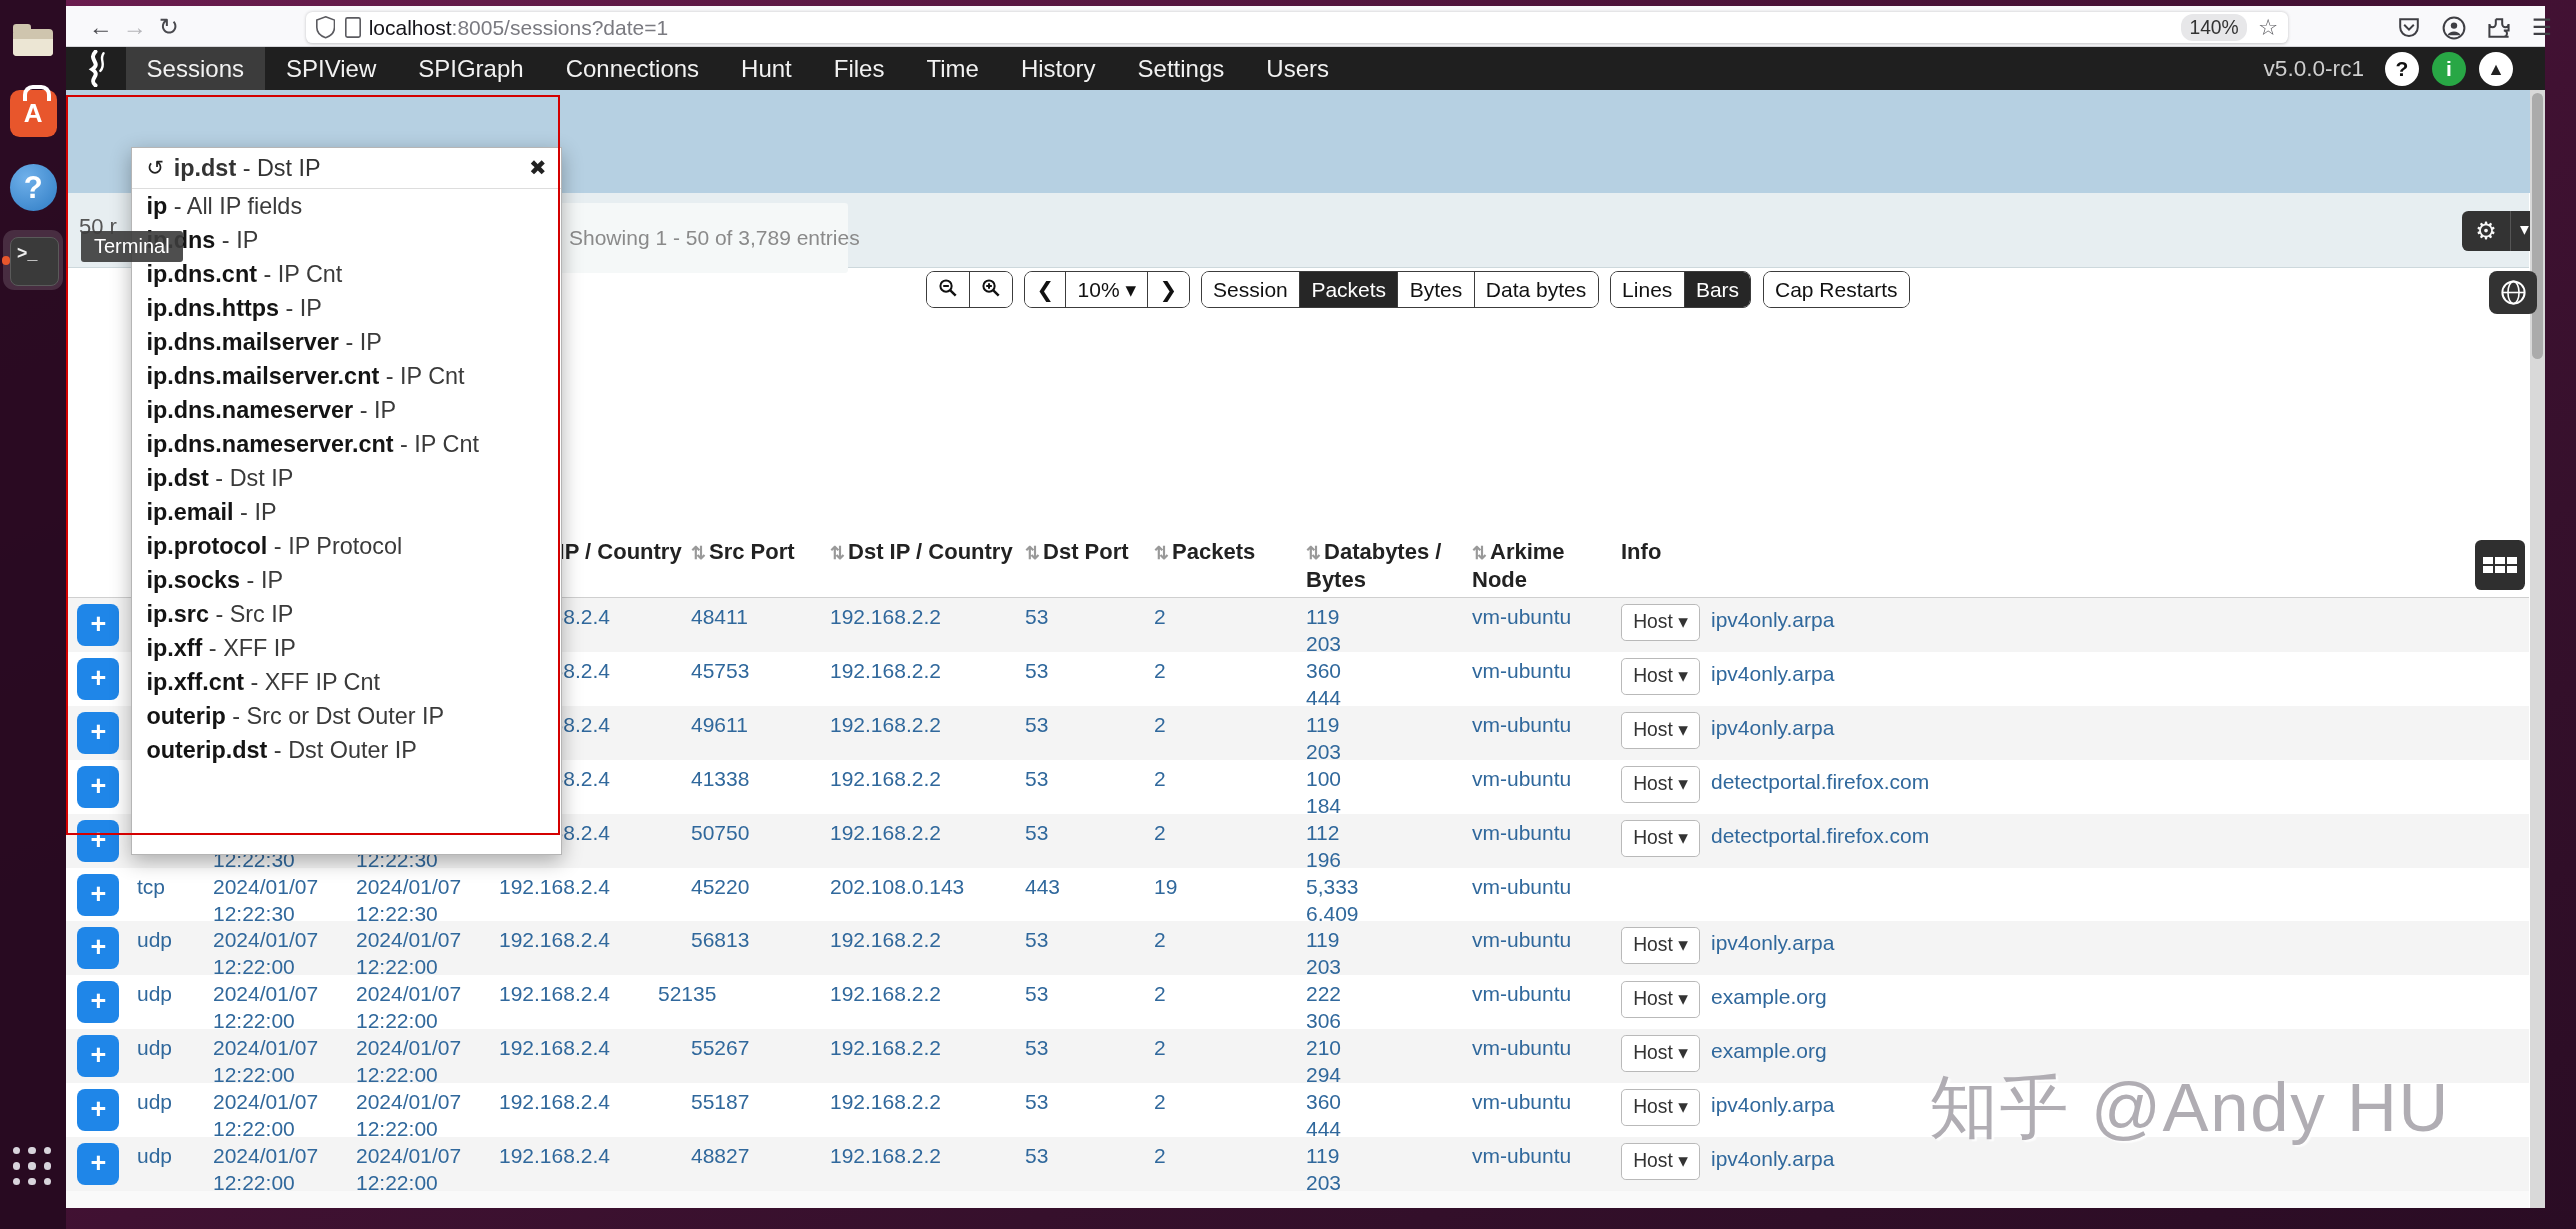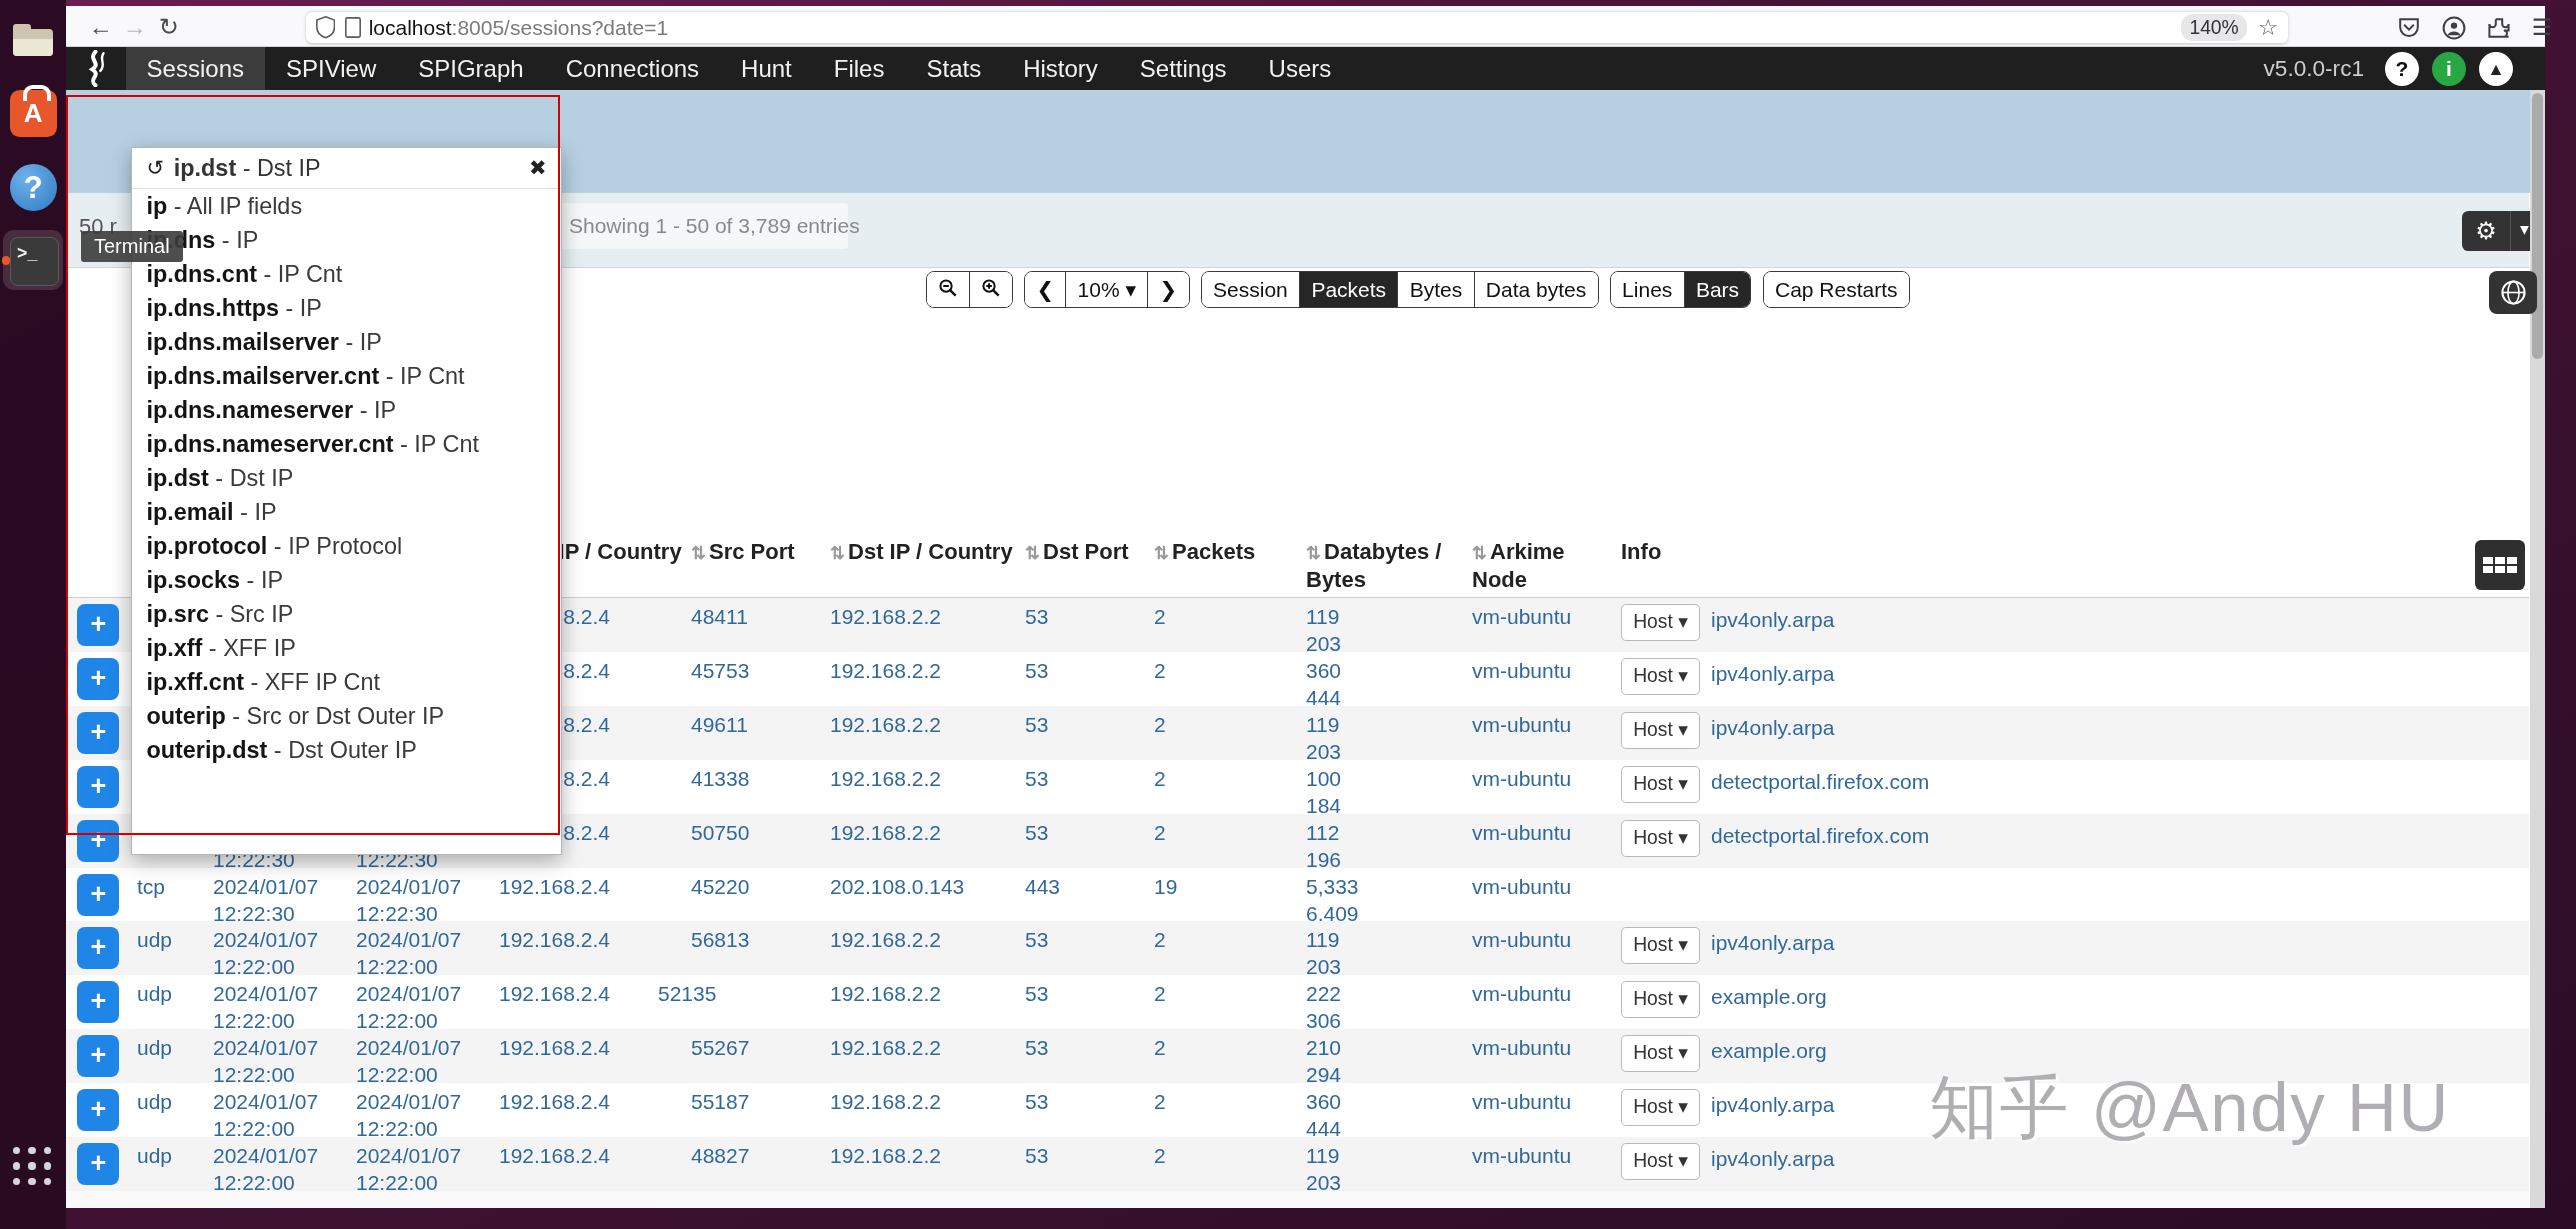--- a/index.html
+++ b/index.html
@@ -62,21 +62,21 @@
   .row2-group .val{padding:0 13px;white-space:nowrap;}
   .skip{top:151px;width:27px;height:39px;background:#fff;border:0.8px solid #c9d4dc;display:flex;align-items:center;justify-content:center;gap:0.8px;}
   .tri-l{width:0;height:0;border-top:7.2px solid transparent;border-bottom:7.2px solid transparent;border-right:10.5px solid #222;}
   .tri-r{width:0;height:0;border-top:7.2px solid transparent;border-bottom:7.2px solid transparent;border-left:10.5px solid #222;}
   .vbar{width:3.2px;height:16px;background:#222;}
   .duration{left:1601px;top:158px;font-size:22.6px;font-weight:bold;color:#15699e;}
 
   
   .subbar{left:66px;top:193px;width:2463px;height:74px;background:#e7eef1;border-bottom:0.8px solid #cdd8dc;z-index:4;}
   .pagesize-frag{left:79px;top:214px;font-size:22px;color:#555;z-index:4;}
-  .showing-box{left:556px;top:203px;width:266px;height:46px;background:#f5f8f8;border-radius:3.2px;display:flex;align-items:center;padding:0 13px;font-size:21px;color:#8a8a8a;z-index:4;white-space:nowrap;}
+  .showing-box{left:556px;top:203px;width:266px;height:46px;background:#f5f8f8;border-radius:3.2px;display:flex;align-items:center;padding:12px 13px;font-size:21px;color:#8a8a8a;z-index:4;white-space:nowrap;}
   .gear-btn{left:2462px;top:211px;width:76px;height:40px;background:#333;border-radius:6.4px;display:flex;z-index:4;}
   .gear-btn .seg1{width:48px;text-align:center;line-height:39px;font-size:24px;color:#f8f8f8;border-right:0.8px solid #555;}
   .gear-btn .seg2{flex:1;text-align:center;line-height:37px;color:#fff;font-size:17.7px;}
 
   
   .chart-card{left:66px;top:267px;width:2463px;height:256px;background:#fff;z-index:3;}
   .chart-ctrls{position:absolute;left:926px;top:271px;display:flex;gap:11.3px;z-index:6;align-items:flex-start;}
   .cgroup{display:flex;border:1.6px solid #3c3c3c;border-radius:8px;overflow:hidden;background:#fff;}
   .cbtn{font-size:21px;color:#111;padding:5.6px 11.3px;border-right:0.8px solid #3c3c3c;background:#fff;white-space:nowrap;}
   .cbtn:last-child{border-right:none;}
@@ -167,21 +167,21 @@
       <path d="M20 2 C10 12 28 16 16 24 C28 32 10 36 20 44" fill="none" stroke="#fff" stroke-width="5" stroke-linecap="round"></path>
       <path d="M30 4 C24 12 34 18 26 26" fill="none" stroke="#fff" stroke-width="3" stroke-linecap="round"></path>
     </svg>
     <div id="nav-items" style="display:flex;height:100%;">
         <div class="nav-item active">Sessions</div>
         <div class="nav-item">SPIView</div>
         <div class="nav-item">SPIGraph</div>
         <div class="nav-item">Connections</div>
         <div class="nav-item">Hunt</div>
         <div class="nav-item">Files</div>
-        <div class="nav-item">Stats</div>
+        <div class="nav-item">Time</div>
         <div class="nav-item">History</div>
         <div class="nav-item">Settings</div>
         <div class="nav-item">Users</div>
       </div>
     <div class="nav-right">
       <span class="nav-ver">v5.0.0-rc1</span>
       <div class="circ help2">?</div>
       <div class="circ info">i</div>
       <div class="circ up">▲</div>
     </div>

